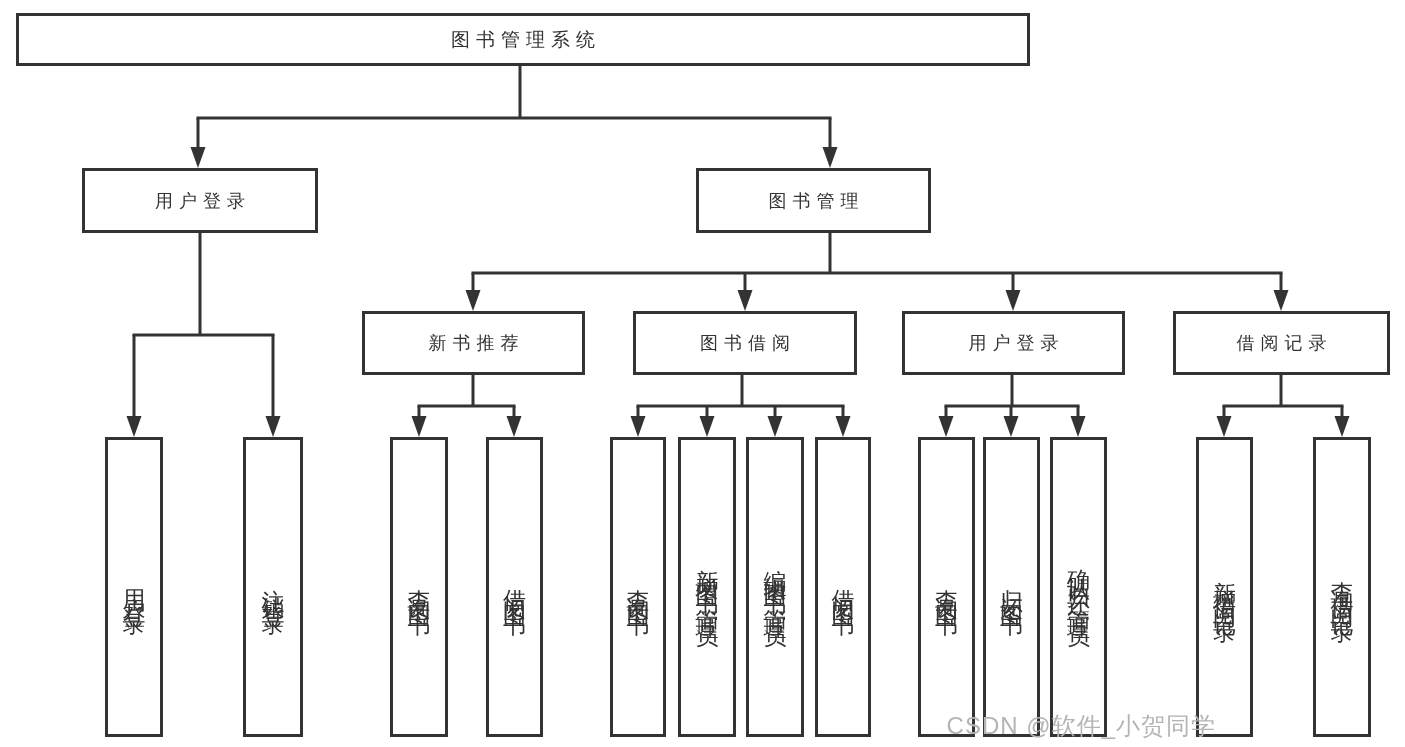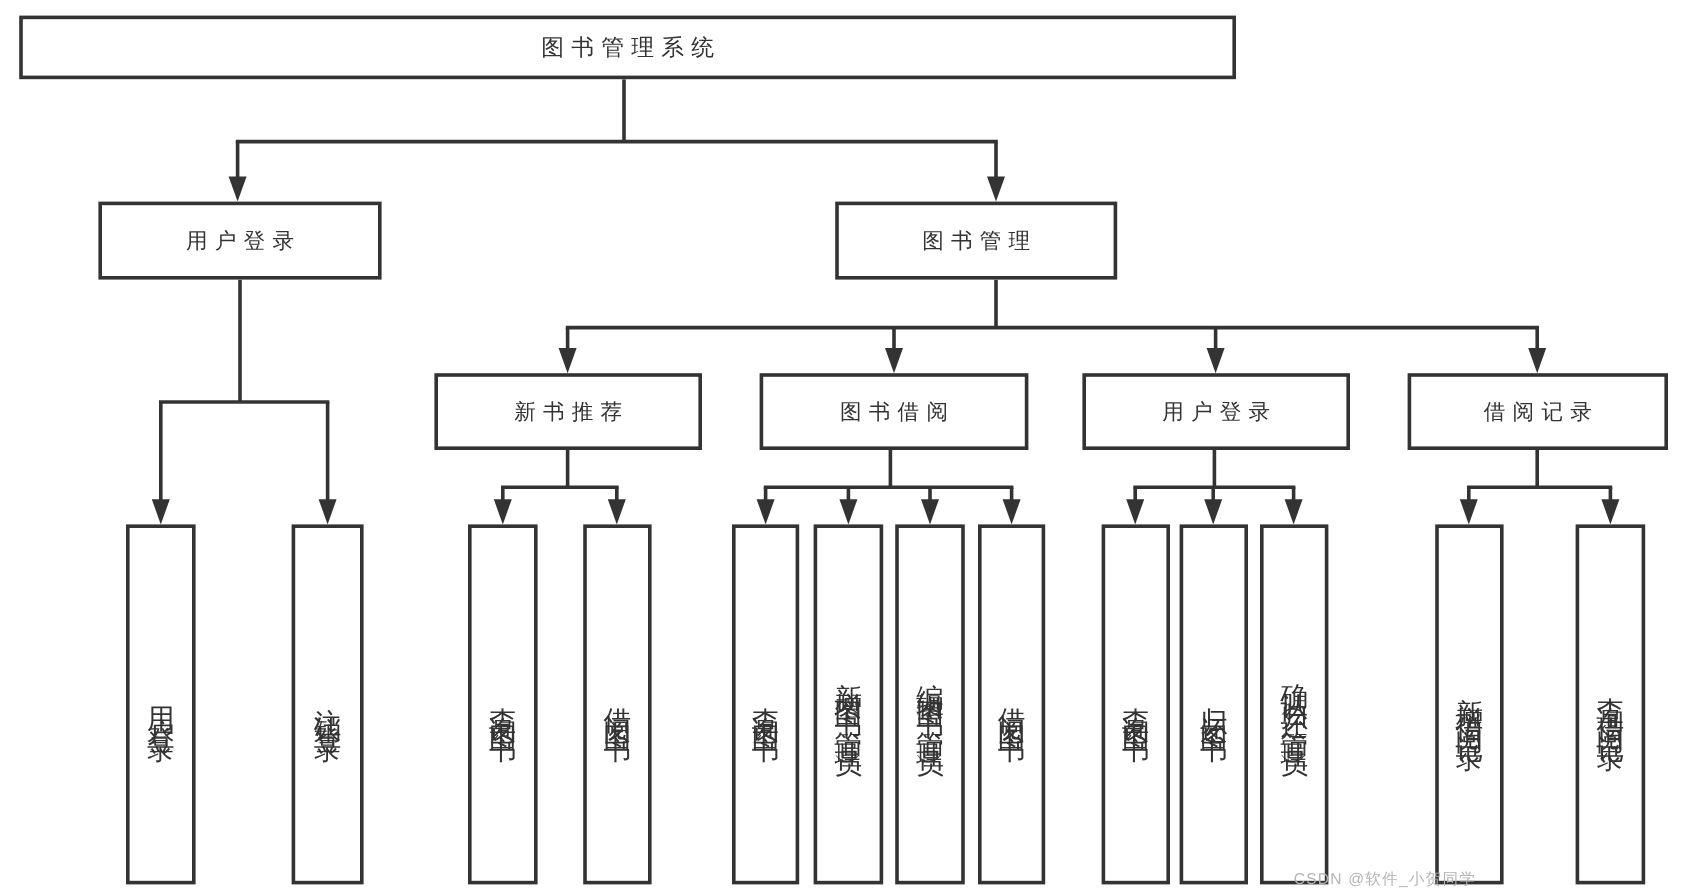--- a/index.html
+++ b/index.html
@@ -30,22 +30,22 @@
   .rootnode { font-size: 19px; letter-spacing: 6px; text-indent: 6px; }
   .vnode span {
     writing-mode: vertical-rl;
     text-orientation: mixed;
     font-size: 23px;
     letter-spacing: 8px;
     line-height: 1;
   }
   #watermark {
     position: absolute;
-    right: 6px; bottom: 5px;
-    font-size: 13px;
+    right: 20px; bottom: 5px;
+    font-size: 24px;
     color: #b4b4b4;
     letter-spacing: 1px;
     z-index: 3;
     white-space: nowrap;
   }
 </style>
 </head>
 <body>
 
 <div id="stage">

